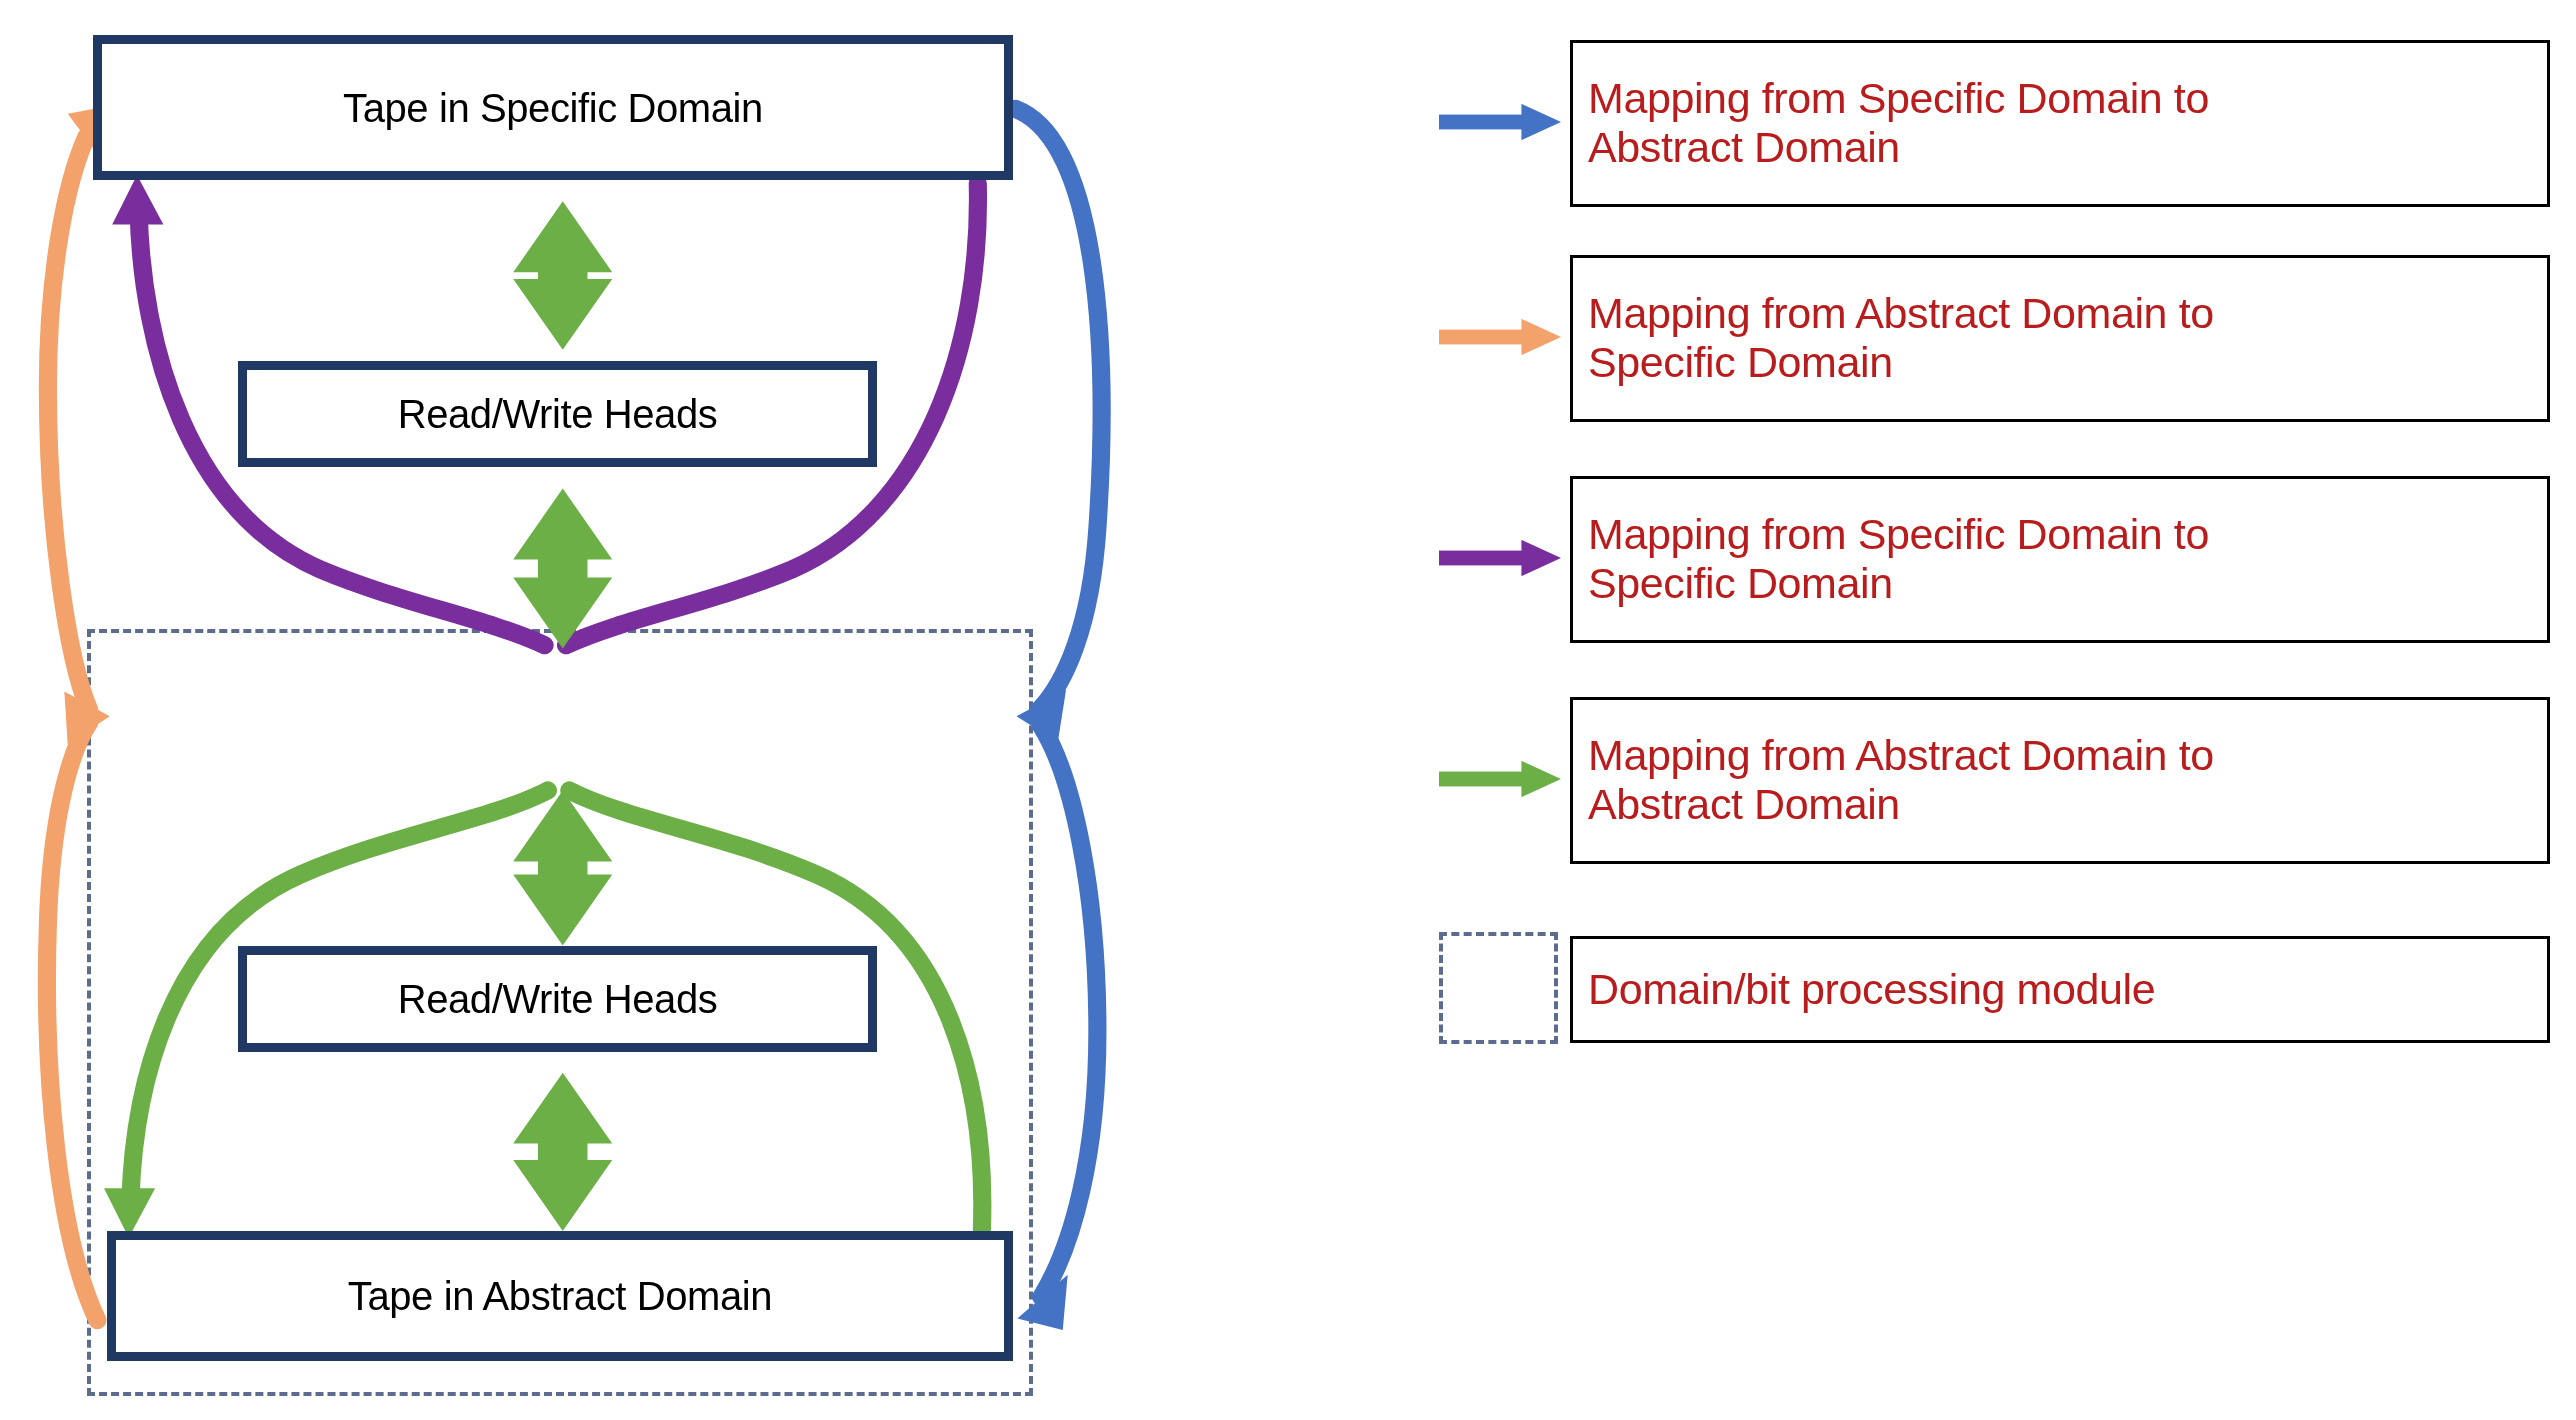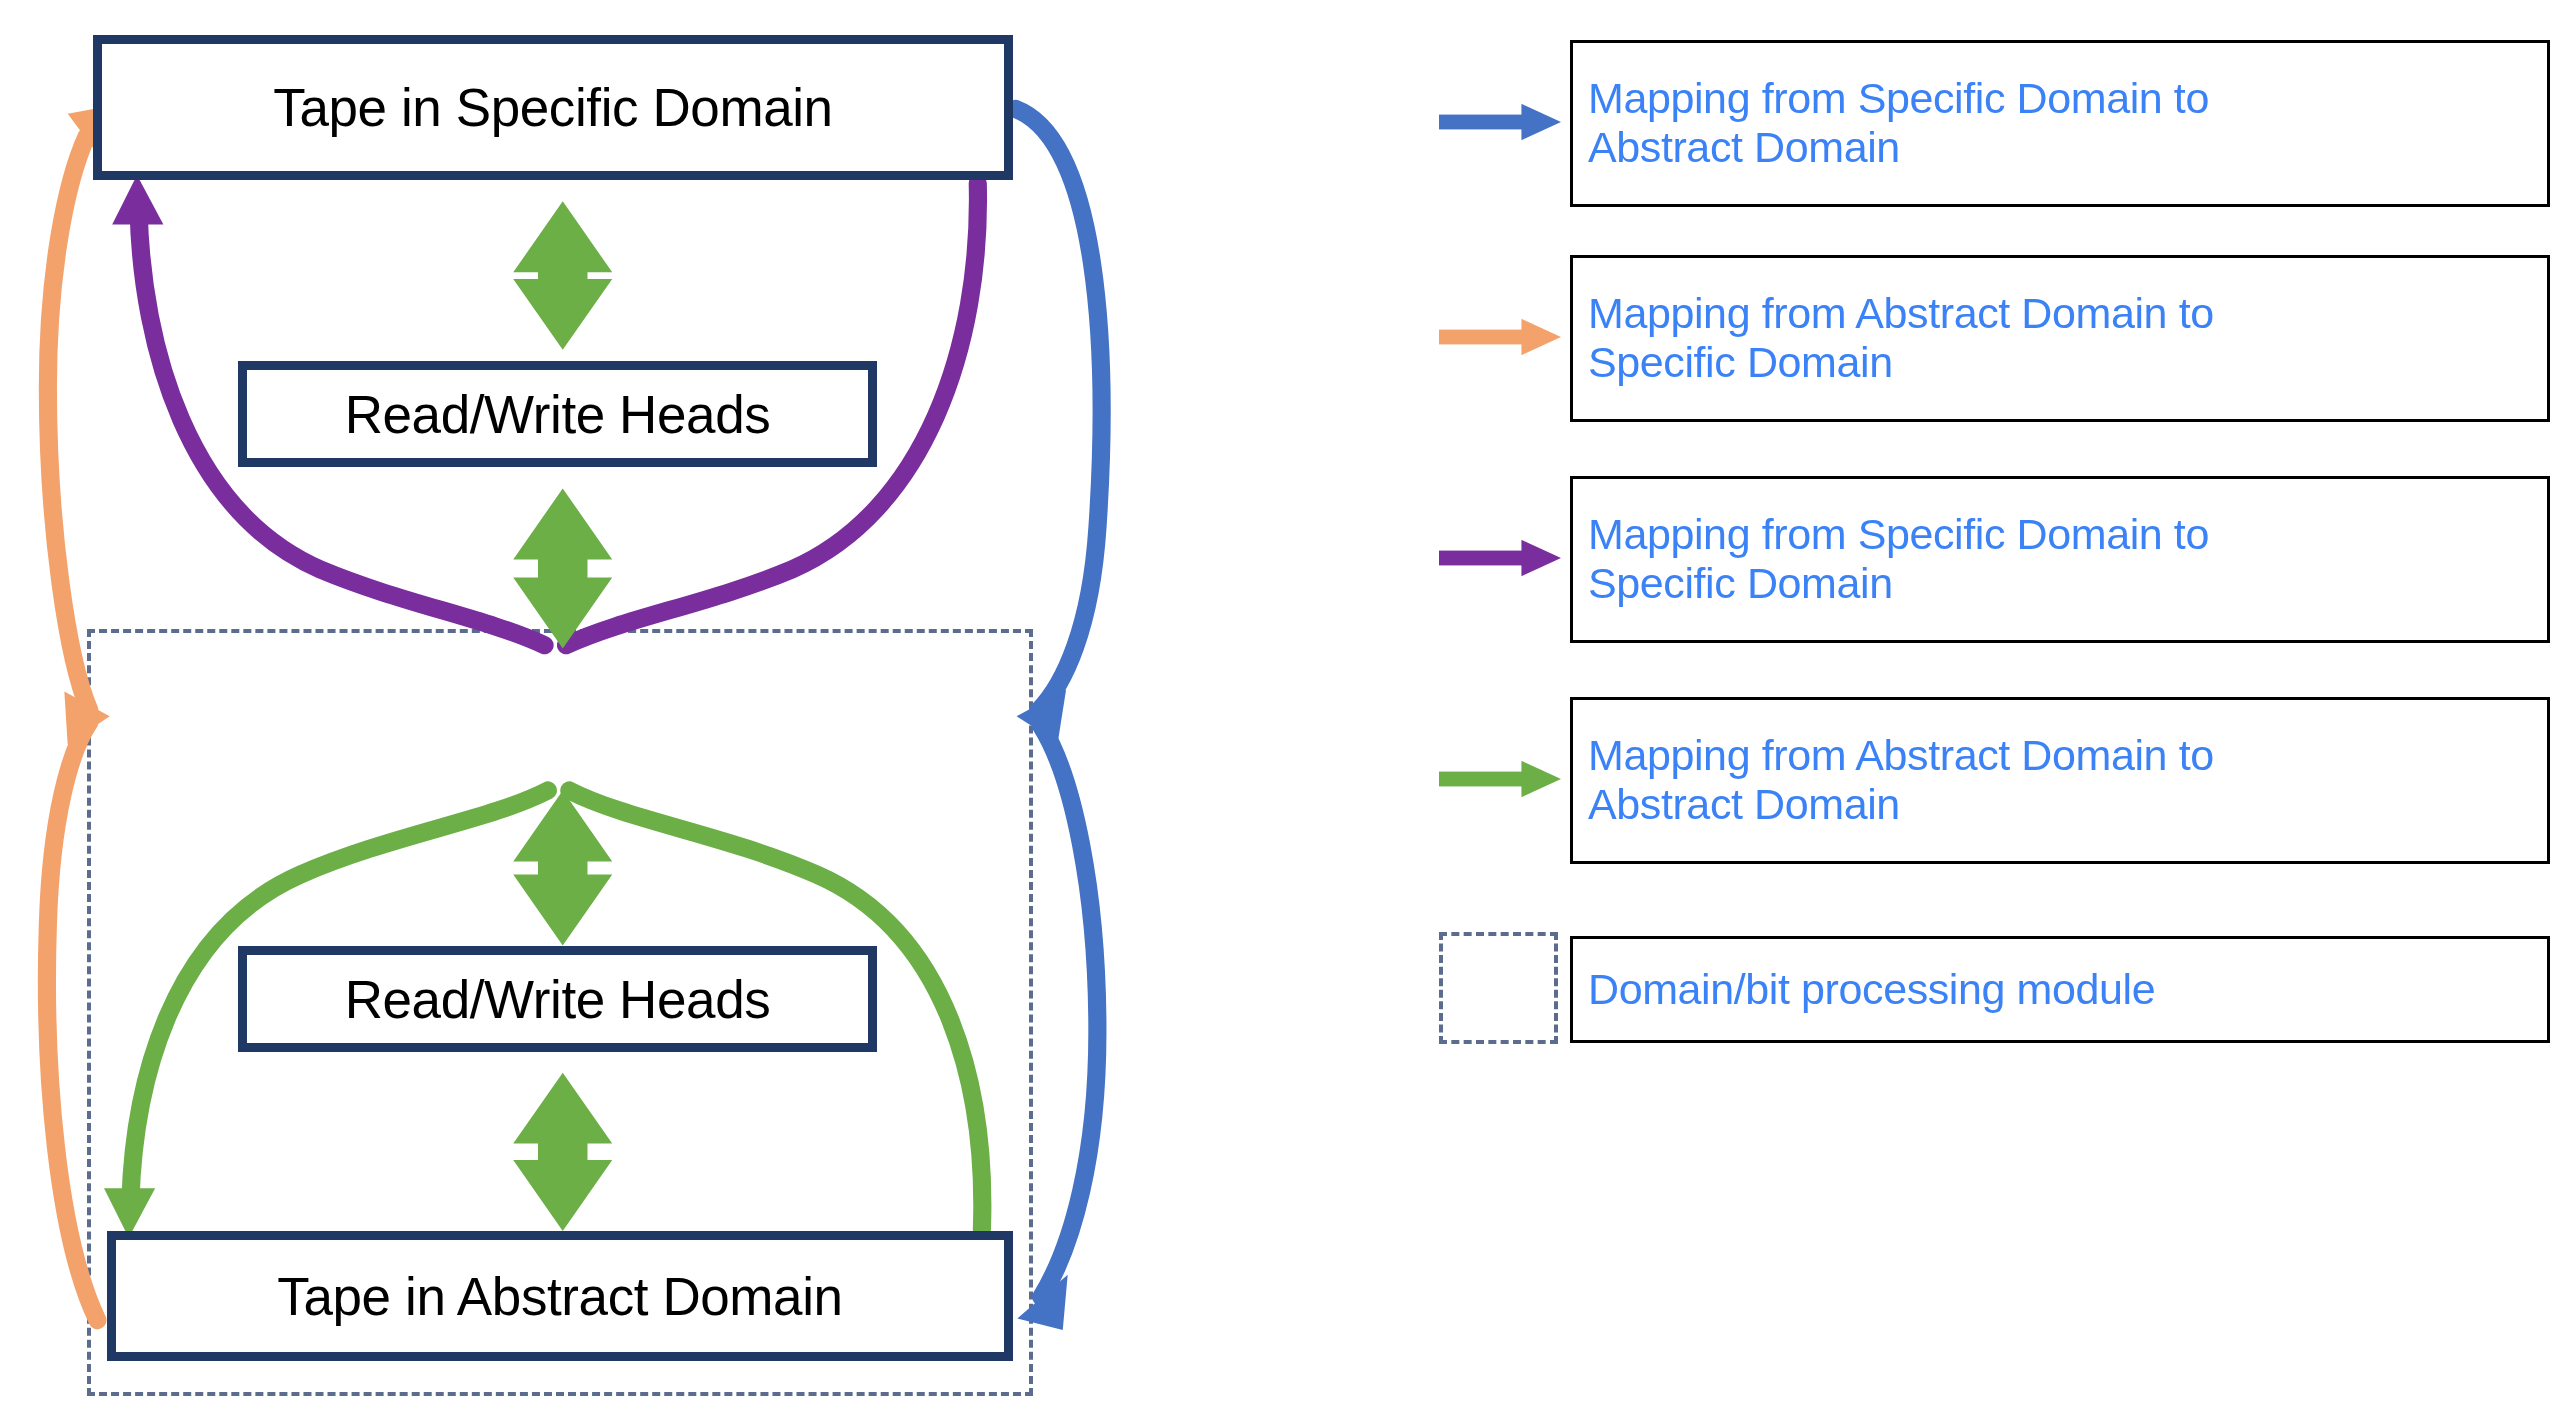--- a/index.html
+++ b/index.html
@@ -22,21 +22,21 @@
     position: absolute;
     box-sizing: border-box;
     background: #ffffff;
     border: 9px solid #1F3864;
     display: flex;
     align-items: center;
     justify-content: center;
     z-index: 6;
   }
   .navy-box .box-label {
-    font-size: 53px;
+    font-size: 40px;
     color: #000000;
     line-height: 1;
     white-space: nowrap;
     letter-spacing: -0.4px;
   }
   #box-tape-specific { left: 93px; top: 35px;  width: 920px; height: 145px; }
   #box-heads-top     { left: 238px; top: 361px; width: 639px;  height: 106px; }
   #box-controller    { left: 107px; top: 645px; width: 906px; height: 145px; }
   #box-heads-bottom  { left: 238px; top: 946px;width: 639px;  height: 106px; }
   #box-tape-abstract { left: 107px; top: 1231px;width: 906px; height: 130px; }
@@ -92,21 +92,21 @@
     box-sizing: border-box;
     border: 3.3px solid #000000;
     background: #ffffff;
     display: flex;
     align-items: center;
     padding-left: 15px;
   }
   .legend-text {
     font-size: 43px;
     line-height: 1.14;
-    color: #3b82f6;
+    color: #b91c1c;
     letter-spacing: -0.4px;
   }
   .dashed-sample {
     position: absolute;
     left: 3.3px;
     width: 119px;
     height: 112px;
     box-sizing: border-box;
     border: 4.1px dashed #5B6C8F;
     background: #ffffff;

